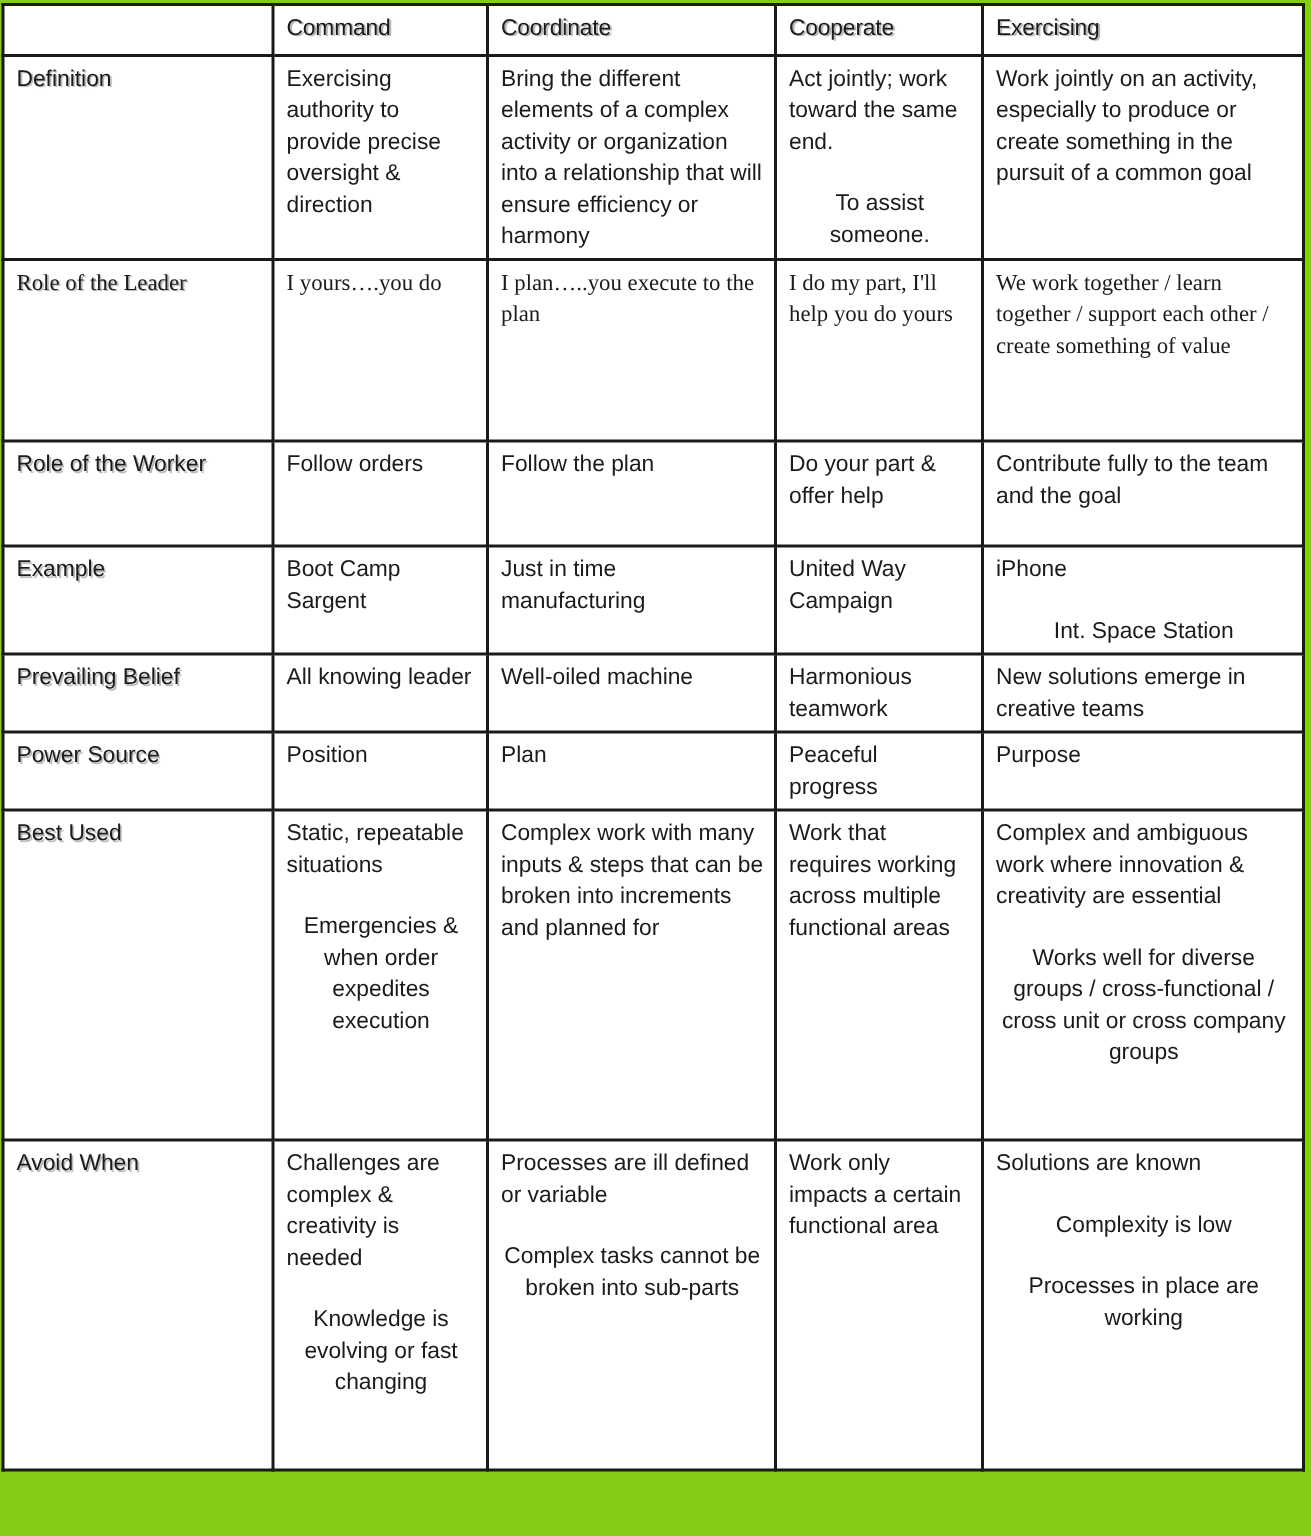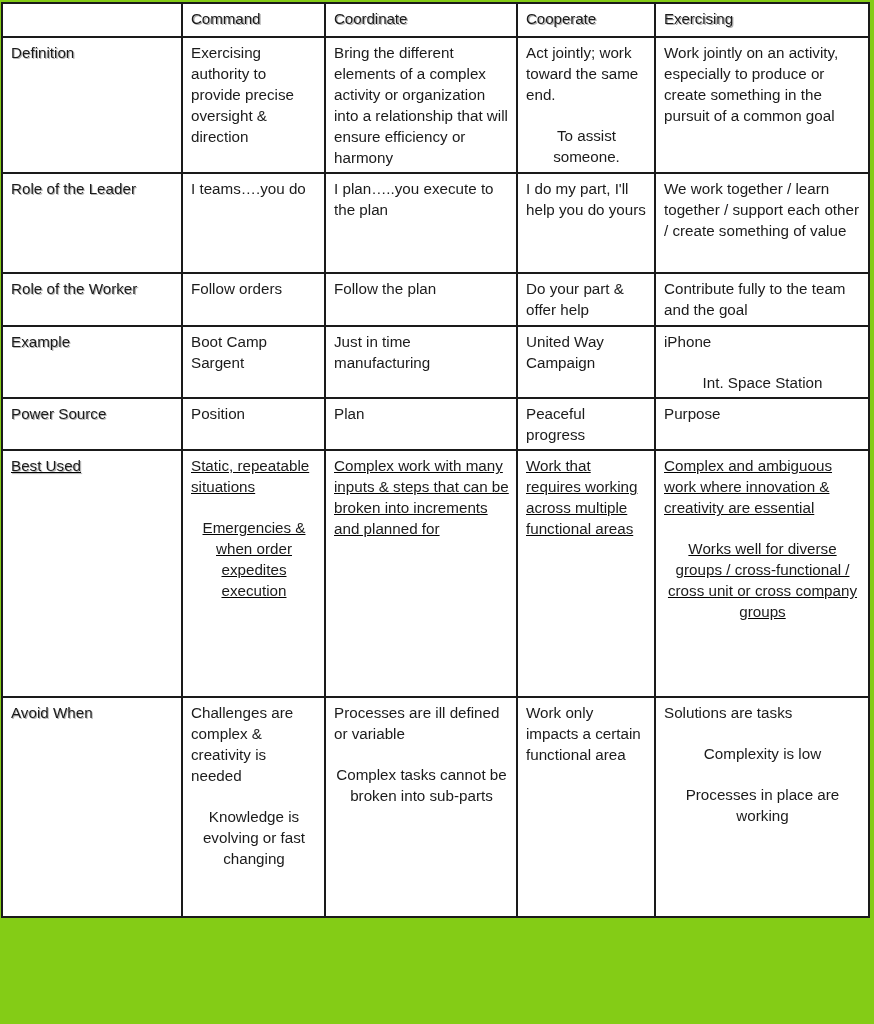--- a/index.html
+++ b/index.html
@@ -83,26 +83,26 @@
     margin: 0;
   }
   td.cell p.gap {
     margin-top: 1.3em;
     text-align: center;
   }
 
   
   tr.r-head   { height: 34px; }
   tr.r-def    { height: 132px; }
-  tr.r-leader { height: 100px; }
-  tr.r-worker { height: 53px; }
+  tr.r-leader { height: 121px; font-family: Liberation Serif, serif; }
+  tr.r-worker { height: 70px; }
   tr.r-example{ height: 50px; padding-left: 16px; }
   tr.r-belief { height: 49px; }
   tr.r-power  { height: 49px; border-radius: 13px; }
-  tr.r-best   { height: 247px; text-decoration: underline; }
+  tr.r-best   { height: 220px; }
   tr.r-avoid  { height: 220px; }
 
   col.c-label { width: 180px; }
   col.c-cmd   { width: 143px; }
   col.c-coord { width: 192px; }
   col.c-coop  { width: 138px; }
   col.c-colab { width: 214px; }
 </style>
 </head>
 <body>
@@ -143,21 +143,21 @@
             <p class="gap">To assist someone.</p>
           </td>
         <td class="cell">
             <p>Work jointly on an activity, especially to produce or create something in the pursuit of a common goal</p>
           </td>
       </tr>
 
       <tr class="r-leader">
         <td class="rowhead">Role of the Leader</td>
         <td class="cell">
-            <p>I teams….you do</p>
+            <p>I yours….you do</p>
           </td>
         <td class="cell">
             <p>I plan…..you execute to the plan</p>
           </td>
         <td class="cell">
             <p>I do my part, I'll help you do yours</p>
           </td>
         <td class="cell">
             <p>We work together / learn together / support each other / create something of value</p>
           </td>
@@ -189,20 +189,35 @@
           </td>
         <td class="cell">
             <p>United Way Campaign</p>
           </td>
         <td class="cell">
             <p>iPhone</p>
             <p class="gap">Int. Space Station</p>
           </td>
       </tr>
 
+      <tr class="r-belief">
+        <td class="rowhead">Prevailing Belief</td>
+        <td class="cell">
+            <p>All knowing leader</p>
+          </td>
+        <td class="cell">
+            <p>Well-oiled machine</p>
+          </td>
+        <td class="cell">
+            <p>Harmonious teamwork</p>
+          </td>
+        <td class="cell">
+            <p>New solutions emerge in creative teams</p>
+          </td>
+      </tr>
 
       <tr class="r-power">
         <td class="rowhead">Power Source</td>
         <td class="cell">
             <p>Position</p>
           </td>
         <td class="cell">
             <p>Plan</p>
           </td>
         <td class="cell">
@@ -238,21 +253,21 @@
             <p class="gap">Knowledge is evolving or fast changing</p>
           </td>
         <td class="cell">
             <p>Processes are ill defined or variable</p>
             <p class="gap">Complex tasks cannot be broken into sub-parts</p>
           </td>
         <td class="cell">
             <p>Work only impacts a certain functional area</p>
           </td>
         <td class="cell">
-            <p>Solutions are tasks</p>
+            <p>Solutions are known</p>
             <p class="gap">Complexity is low</p>
             <p class="gap">Processes in place are working</p>
           </td>
       </tr>
 
     </tbody>
   </table>
 
 </div>
 

